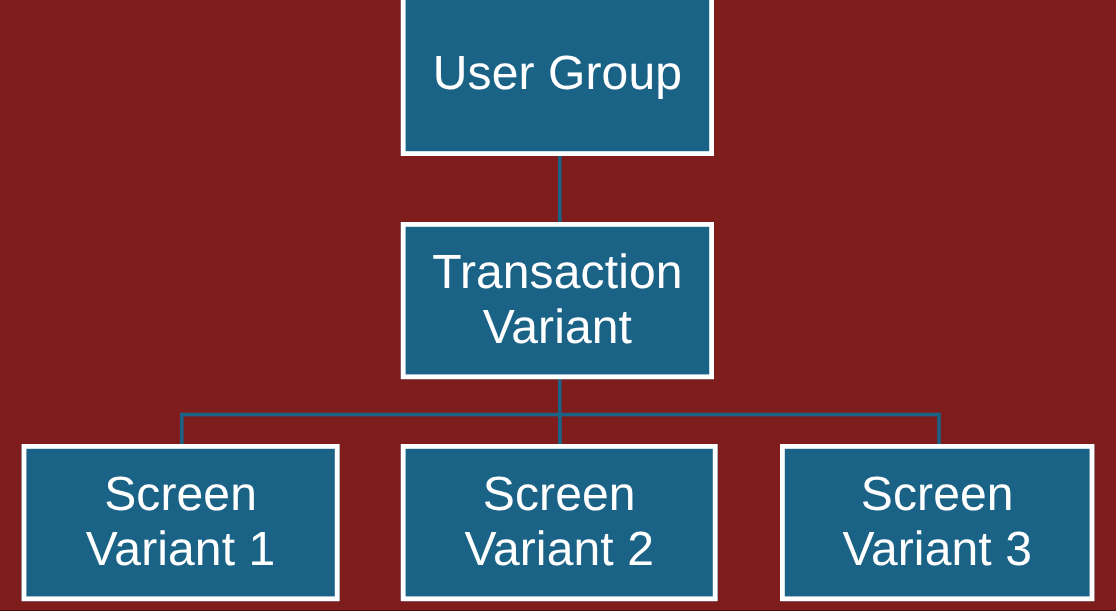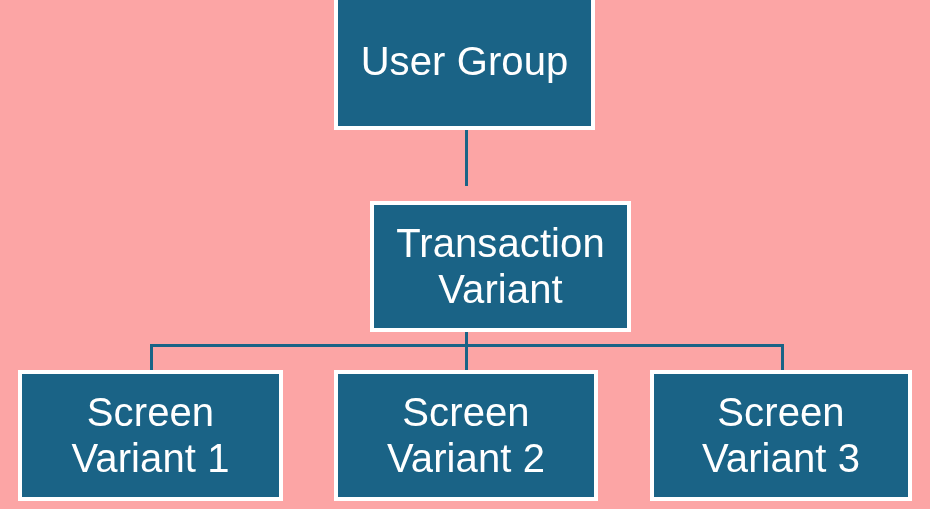--- a/index.html
+++ b/index.html
@@ -5,21 +5,21 @@
 <style>
   html, body {
     margin: 0;
     padding: 0;
     background: #000000;
   }
   #canvas {
     position: relative;
     width: 930px;
     height: 509px;
-    background: #fca5a5;
+    background: #7f1d1d;
     overflow: hidden;
     font-family: "Liberation Sans", sans-serif;
   }
 
   
   .node {
     position: absolute;
     box-sizing: border-box;
     background: #1a6386;
     border: 4px solid #ffffff;
@@ -41,24 +41,23 @@
 
   
   #node-user-group {
     left: 334px;
     top: -6px;
     width: 261px;
     height: 136px;
   }
   #node-transaction-variant {
     left: 334px;
-    top: 201px;
+    top: 185px;
     width: 261px;
     height: 131px;
-    margin-left: 36px;
   }
   #node-screen-variant-1 {
     left: 18px;
     top: 370px;
     width: 265px;
     height: 131px;
   }
   #node-screen-variant-2 {
     left: 334px;
     top: 370px;

